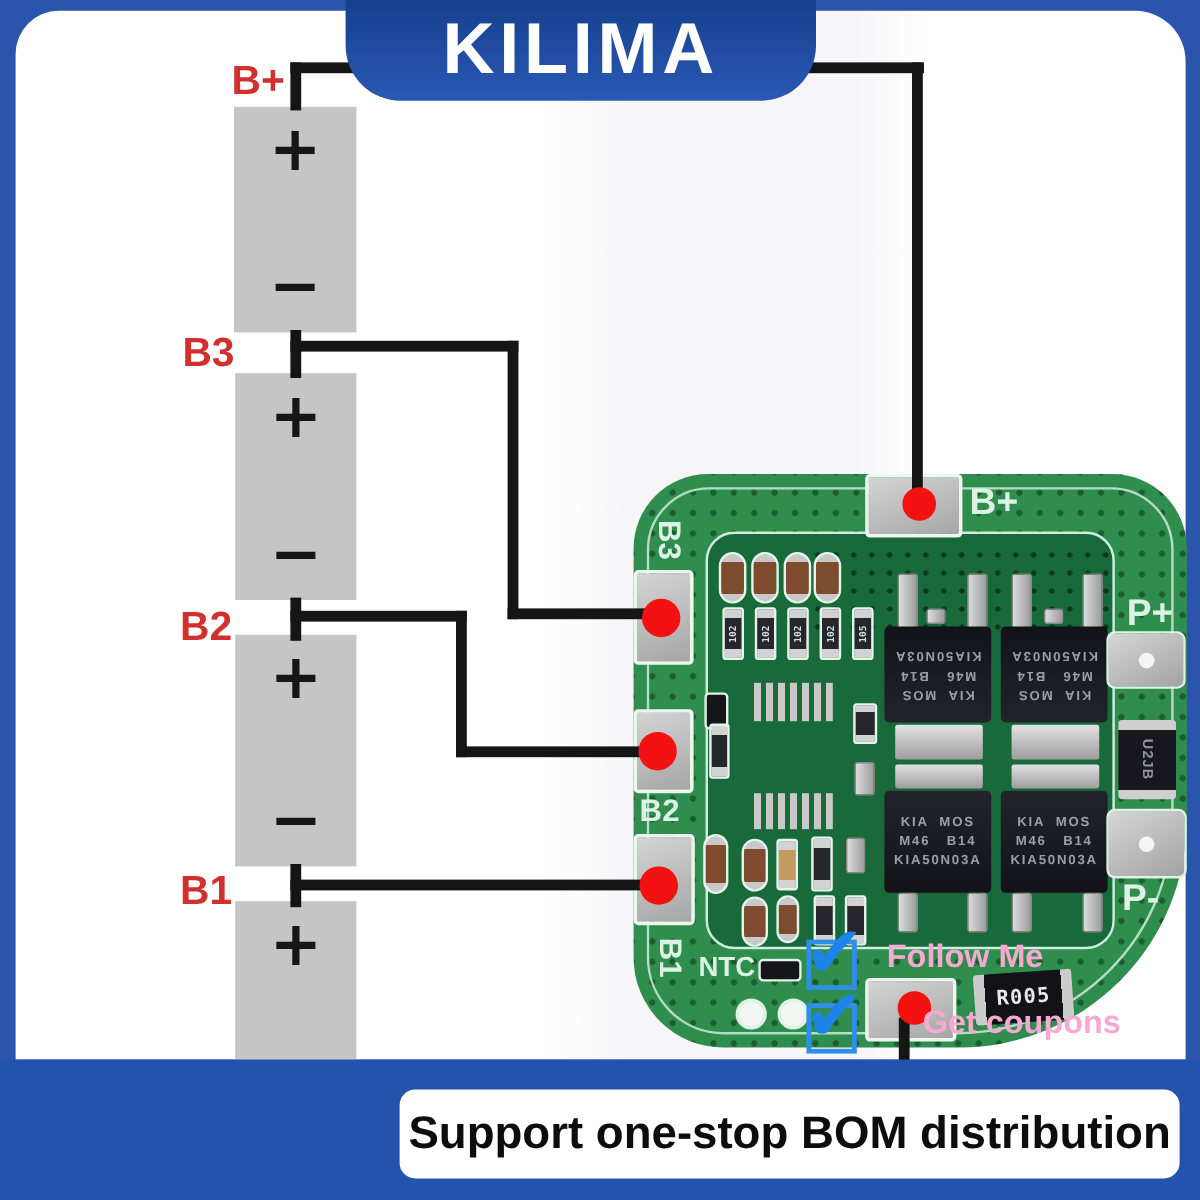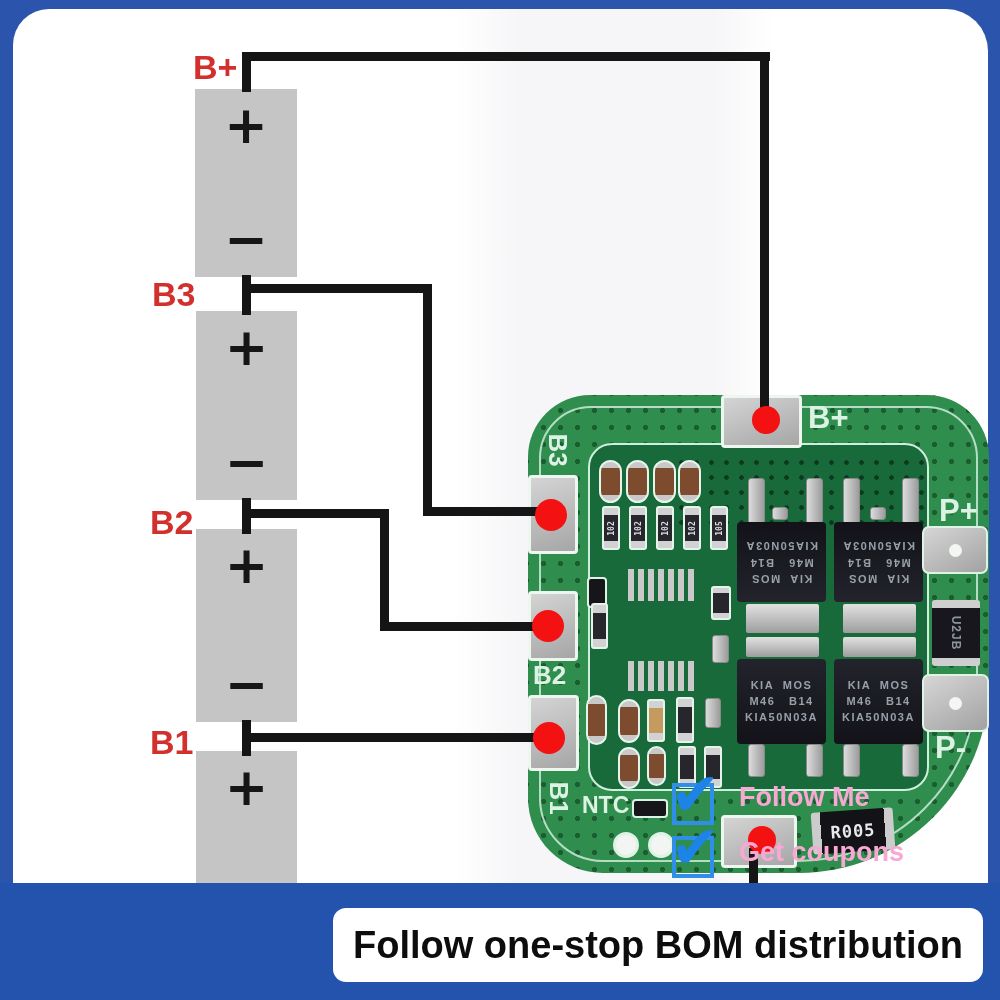--- a/index.html
+++ b/index.html
@@ -208,26 +208,29 @@
   <div class="wire" style="left:242px;top:733px;width:310px;height:9px"></div>
 
   <div class="wire" style="left:749px;top:848px;width:9px;height:40px"></div>
 
   <div class="dot" style="left:752px;top:406px;width:28px;height:28px"></div>
   <div class="dot" style="left:535px;top:499px;width:32px;height:32px"></div>
   <div class="dot" style="left:532px;top:610px;width:32px;height:32px"></div>
   <div class="dot" style="left:533px;top:722px;width:32px;height:32px"></div>
   <div class="dot" style="left:748px;top:826px;width:28px;height:28px"></div>
 
+  <div id="badge">
+    <span>KILIMA</span>
+  </div>
 
   <div class="cbox" style="left:672px;top:783px"></div>
   <div class="check" style="left:670px;top:764px">✔</div>
   <div class="promo-txt" style="left:739px;top:784px">Follow Me</div>
   <div class="cbox" style="left:672px;top:836px"></div>
   <div class="check" style="left:670px;top:817px">✔</div>
-  <div class="promo-txt" style="left:739px;top:839px">Get coupons</div>
+  <div class="promo-txt" style="left:769px;top:839px">Get coupons</div>
 
   <div id="bottombar">
     <div id="bannerbox">
-      <span>Follow one-stop BOM distribution</span>
+      <span>Support one-stop BOM distribution</span>
     </div>
   </div>
 </div>
 
 </body></html>

